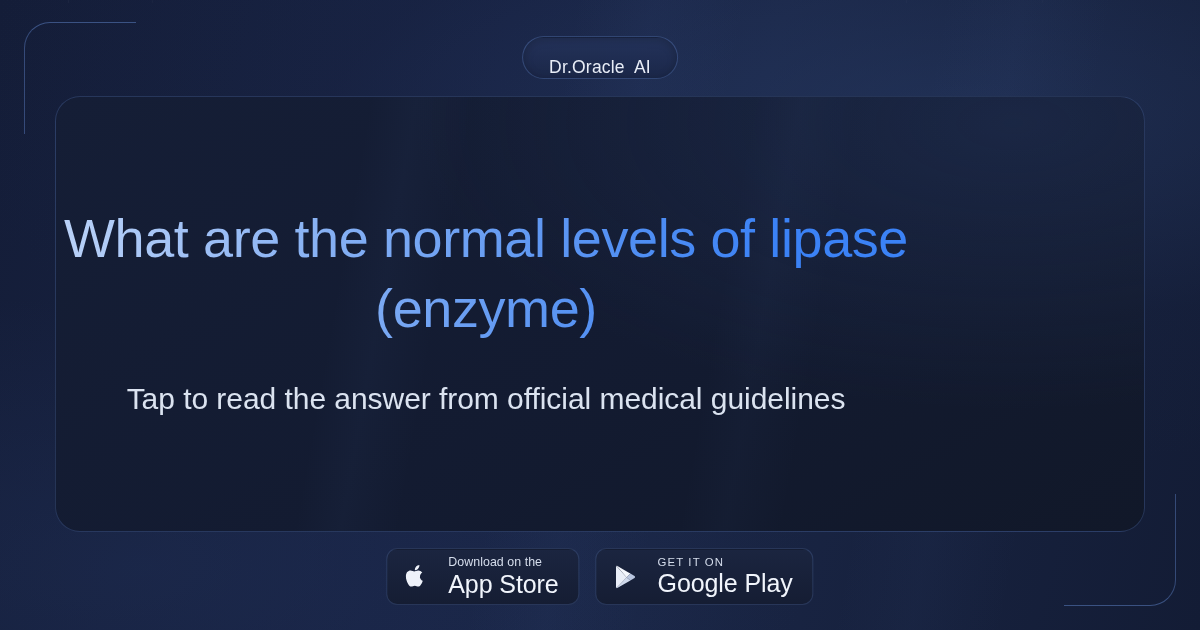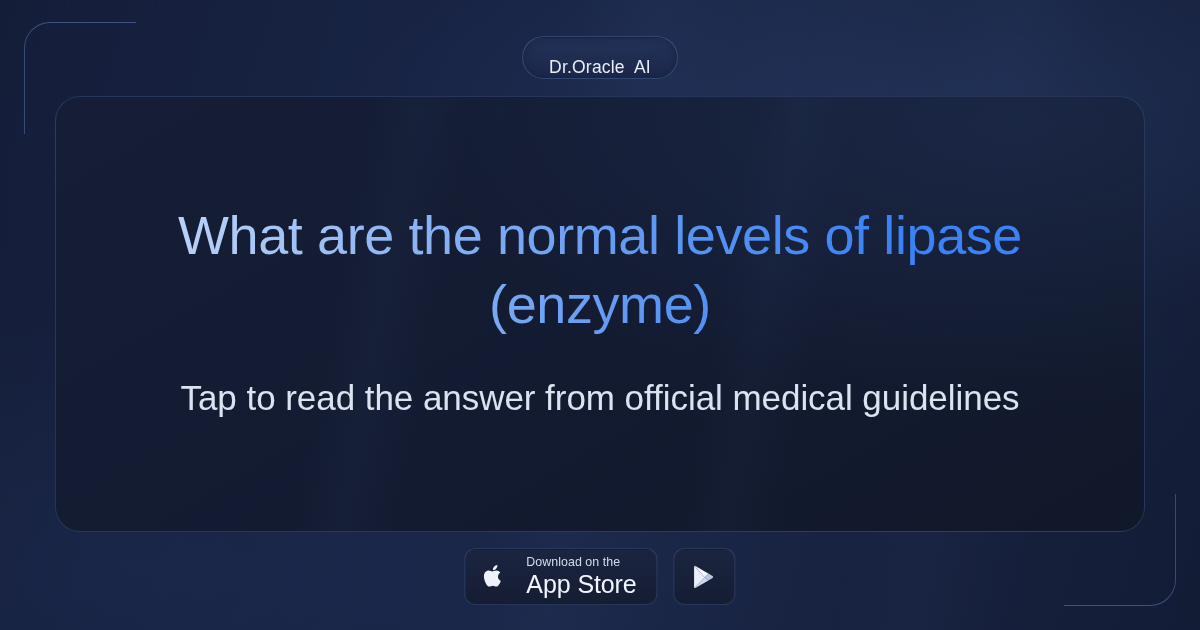--- a/index.html
+++ b/index.html
@@ -103,21 +103,20 @@
     top: 96px;
     width: 1090px;
     height: 436px;
     border-radius: 25px;
     background:
       radial-gradient(100% 120% at 88% 6%, rgba(40,60,104,0.35) 0%, rgba(0,0,0,0) 55%),
       linear-gradient(150deg, #151e36 0%, #131b31 55%, #111829 100%);
     border: 1px solid rgba(86,120,188,0.30);
     display: flex;
     flex-direction: column;
-    align-items: center;
     justify-content: center;
     overflow: hidden;
   }
   .main-card::before {
     content: "";
     position: absolute;
     inset: 0;
     background:
       linear-gradient(100deg, rgba(0,0,0,0) 0 27%, rgba(86,122,190,0.045) 31%, rgba(0,0,0,0) 36%),
       linear-gradient(100deg, rgba(0,0,0,0) 0 60%, rgba(86,122,190,0.035) 64%, rgba(0,0,0,0) 69%);
@@ -138,21 +137,21 @@
     letter-spacing: -0.4px;
     background: linear-gradient(100deg, #bcd3f8 0%, #8fb6f4 26%, #5b95f2 58%, #3b82f6 82%, #3b82f6 100%);
     -webkit-background-clip: text;
     background-clip: text;
     -webkit-text-fill-color: transparent;
     color: #4f8df4;
   }
 
   .question-sub {
     margin-top: 36px;
-    font-size: 35px;
+    font-size: 30px;
     font-weight: 400;
     line-height: 1.3;
     letter-spacing: -0.05px;
     color: #dbe3f0;
   }
 
   
   .store-row {
     position: absolute;
     left: 50%;
@@ -243,16 +242,20 @@
 
     <a class="store-badge" href="#">
       <span class="store-icon">
         <svg width="22" height="24" viewBox="0 0 22 24" aria-hidden="true">
           <path d="M2.2 1.1C1.9 1.4 1.7 1.9 1.7 2.6v18.8c0 .7.2 1.2.5 1.5l10.2-10.4L2.2 1.1z" fill="#e9eef8"></path>
           <path d="M16.1 8.6 12.9 6.7 2.7.8C2.5.7 2.3.7 2.2.8l10.2 11.7 3.7-3.9z" fill="#f4f7fd"></path>
           <path d="M16.1 15.4 12.4 12.5 2.2 23.1c.2.1.5.1.8-.1l13.1-7.6z" fill="#cfd9ec"></path>
           <path d="M16.1 8.6 12.4 12.5l3.7 2.9 4.1-2.4c.8-.5.8-1.5 0-2l-4.1-2.4z" fill="#b9c6e0"></path>
         </svg>
       </span>
+      <span class="store-text">
+        <span class="store-small caps">GET IT ON</span>
+        <span class="store-big">Google Play</span>
+      </span>
     </a>
 
   </div>
 </div>
 
 </body></html>

